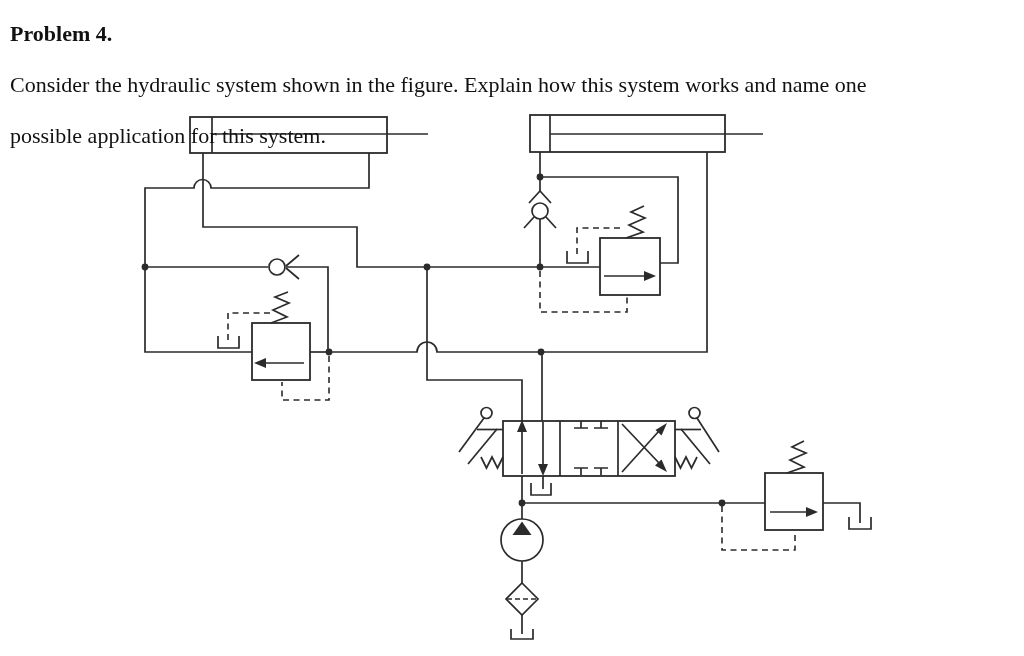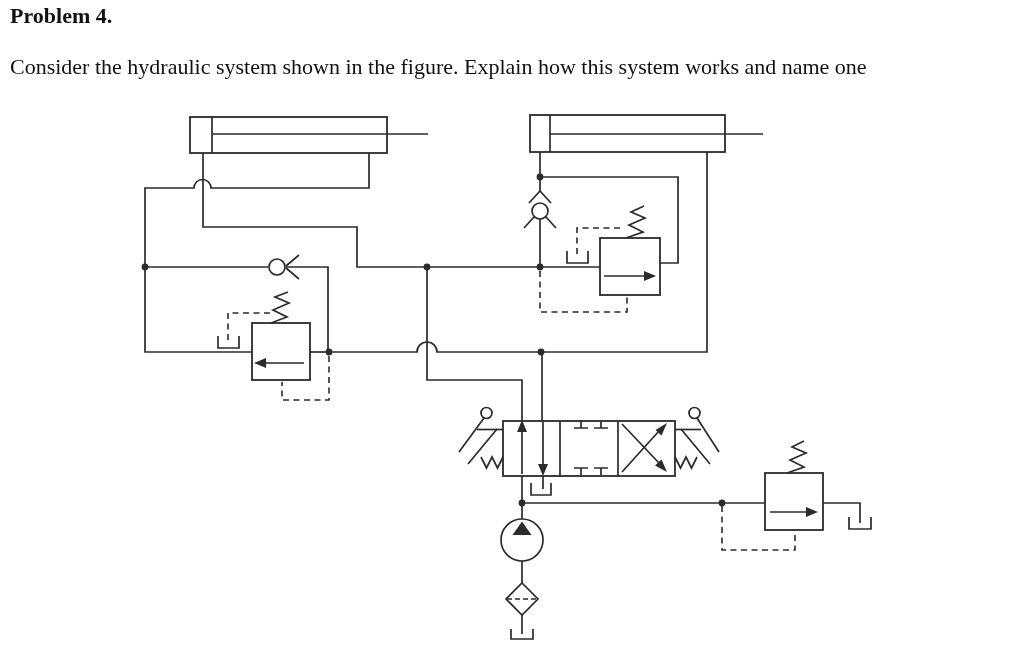--- a/index.html
+++ b/index.html
@@ -5,21 +5,21 @@
   html,body{margin:0;padding:0;}
   body{
     width:1024px;height:656px;
     background:#ffffff;
     font-family:"Liberation Serif", serif;
     position:relative;
     overflow:hidden;
   }
   .text-block{
     position:absolute;
-    left:10px;top:0;width:1010px;
+    left:10px;top:18px;width:1010px;
     color:#111;
   }
   .problem-title{
     font-weight:bold;
     font-size:22px;
     line-height:31px;
   }
   .problem-line{
     font-size:22px;
     line-height:31px;
@@ -183,13 +183,14 @@
     <circle class="dot" cx="541" cy="352" r="3.4"></circle>
     <circle class="dot" cx="522" cy="503" r="3.4"></circle>
     <circle class="dot" cx="722" cy="503" r="3.4"></circle>
   </g>
 </svg>
 </div>
 
 <div class="text-block">
   <div class="problem-title">Problem 4.</div>
   <div class="problem-line">Consider the hydraulic system shown in the figure. Explain how this system works and name one</div>
+  <div class="problem-line">possible application for this system.</div>
 </div>
 
 </body></html>

